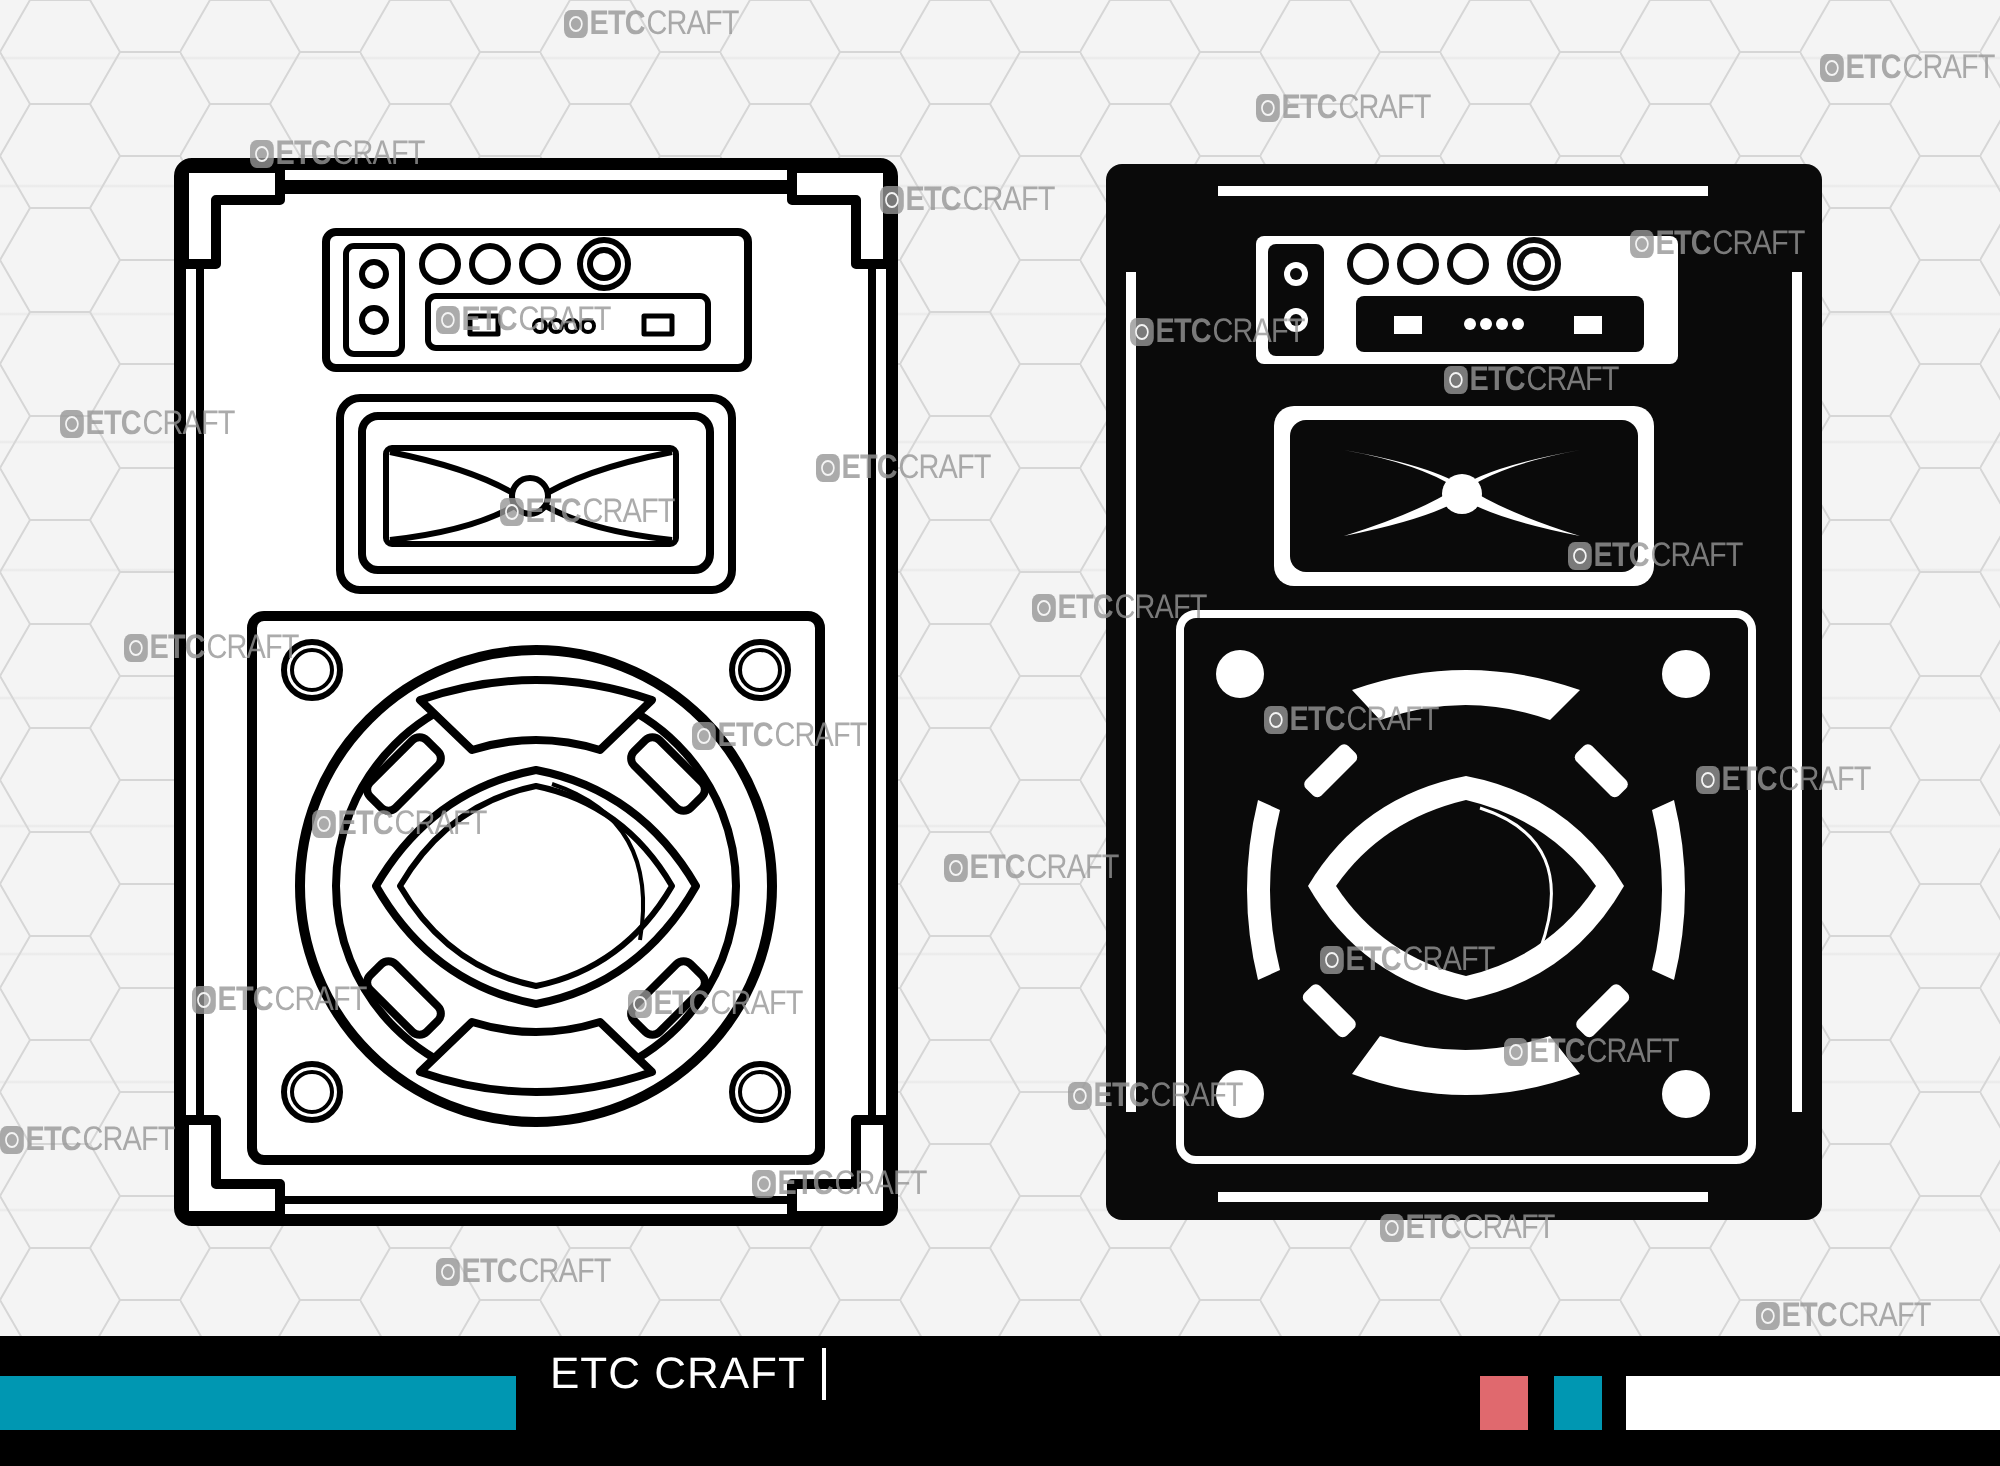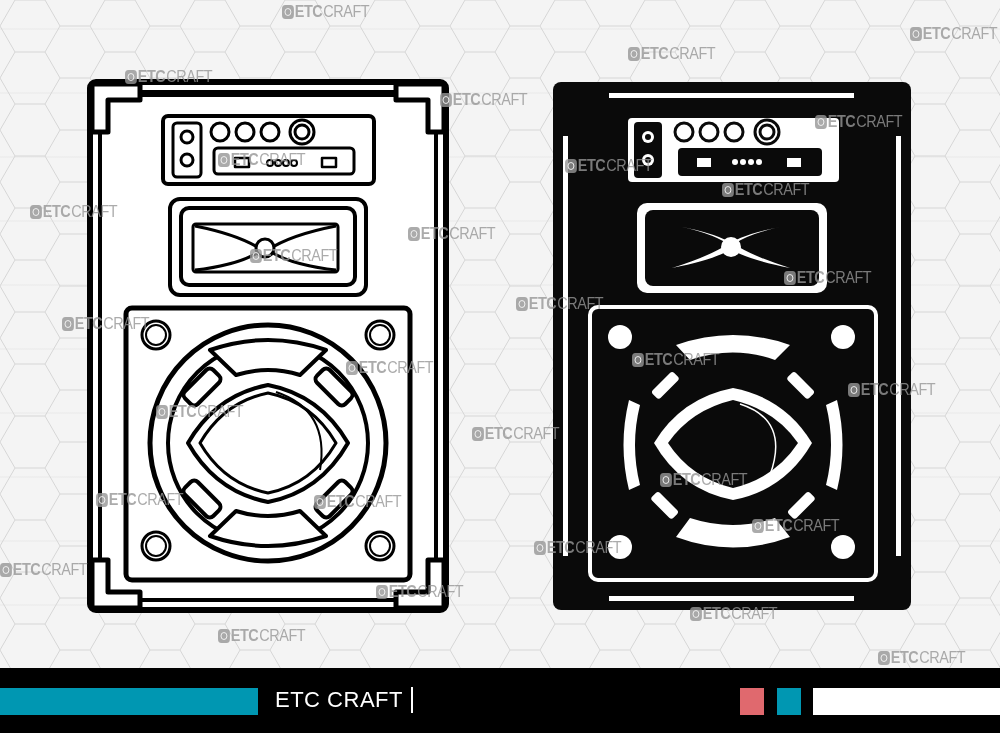--- a/index.html
+++ b/index.html
@@ -7,21 +7,21 @@
   .canvas { position:absolute; left:0; top:0; width:1000px; height:668px; overflow:hidden;
     background: repeating-linear-gradient(0deg, #f4f4f4 0px, #f4f4f4 62px, #e9e9e9 63px, #f4f4f4 64px); }
   .hex { position:absolute; left:0; top:0; width:1000px; height:668px; }
   .art { position:absolute; left:0; top:0; width:1000px; height:668px; }
   .wm { position:absolute; font-family:"Liberation Sans", sans-serif; font-size:17px; color:rgba(150,150,150,0.8); letter-spacing:-0.5px; white-space:nowrap; display:flex; align-items:center; gap:1px; transform:scaleX(0.85); transform-origin:left center; }
   .wm .logo { display:inline-block; width:14px; height:14px; border-radius:4px; background:rgba(150,150,150,0.8); position:relative; }
   .wm .logo::after { content:""; position:absolute; left:3px; top:3px; width:6px; height:6px; border:1.5px solid #f4f4f4; border-radius:50%; }
   .wm b { font-weight:bold; }
   .footer { position:absolute; left:0; top:668px; width:1000px; height:65px; background:#000; }
   .bar-teal { position:absolute; left:0; top:20px; width:258px; height:27px; background:#0097b2; }
-  .footer-text { position:absolute; left:275px; top:16px; height:32px; display:flex; align-items:center; color:#fff; font-size:22px; letter-spacing:0.5px; white-space:nowrap; }
+  .footer-text { position:absolute; left:275px; top:3px; height:32px; display:flex; align-items:center; color:#fff; font-size:22px; letter-spacing:0.5px; white-space:nowrap; }
   .footer-text .sep { display:inline-block; width:2px; height:26px; background:#fff; margin:0 14px 0 8px; }
   .sw-red { position:absolute; left:740px; top:20px; width:24px; height:27px; background:#e0696e; }
   .sw-teal { position:absolute; left:777px; top:20px; width:24px; height:27px; background:#0097b2; }
   .bar-white { position:absolute; left:813px; top:20px; width:187px; height:27px; background:#fff; }
 </style>
 </head>
 <body>
 
 <div class="canvas">
   <svg class="hex" viewBox="0 0 1000 668">

